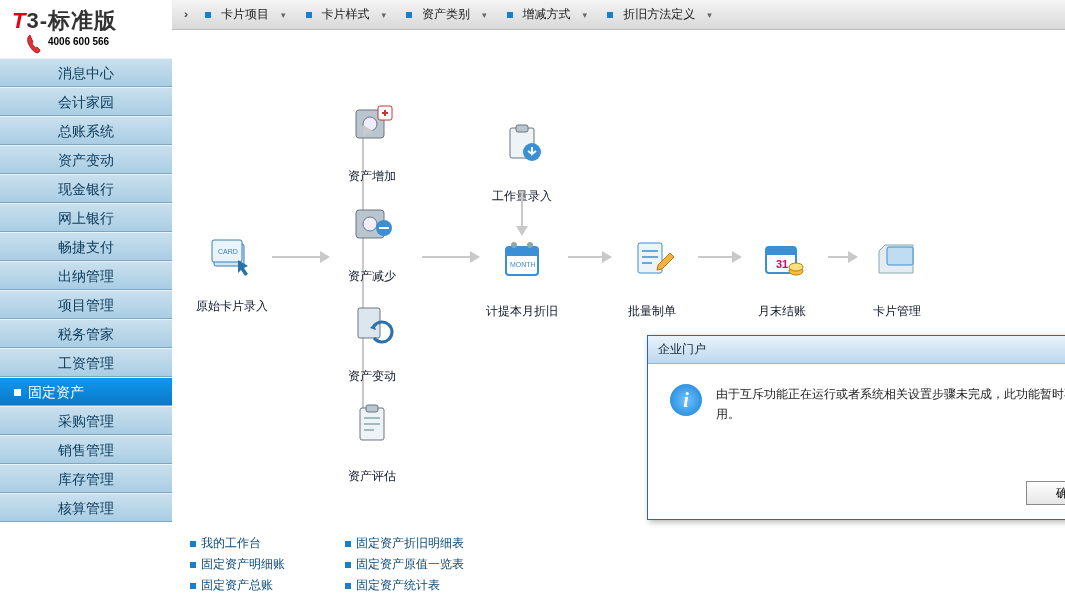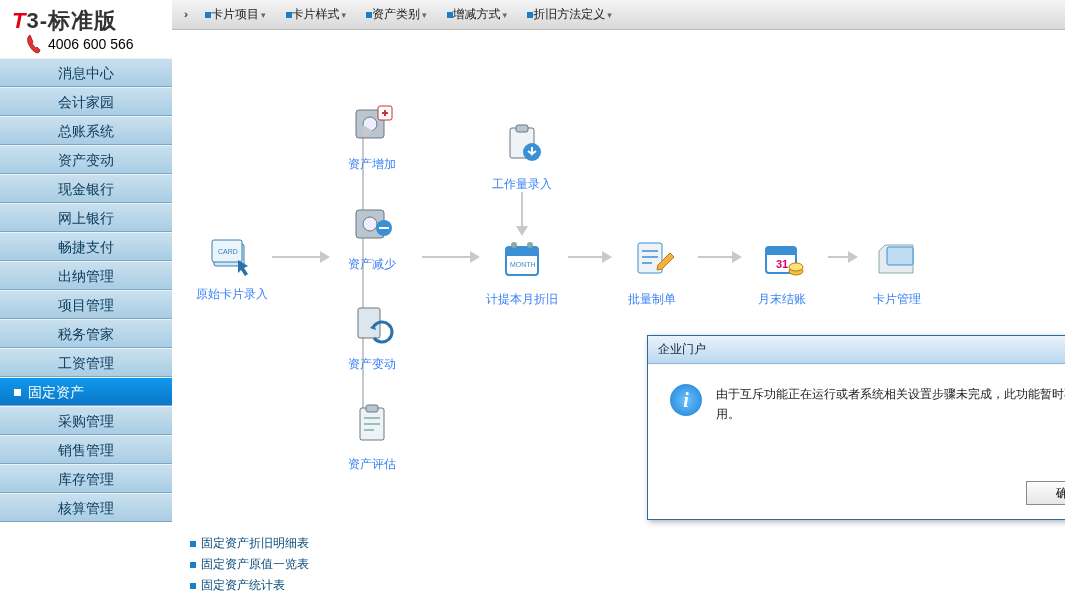--- a/index.html
+++ b/index.html
@@ -5,47 +5,47 @@
 * { margin: 0; padding: 0; box-sizing: border-box; font-family: "Microsoft YaHei", SimSun, Arial, sans-serif; }
 body { width: 1065px; height: 600px; overflow: hidden; background: #fff; }
 
 .app { display: flex; height: 100%; }
 
 
 .leftcol { width: 172px; flex-shrink: 0; position: relative; }
 .brand { height: 50px; padding: 6px 0 0 12px; }
 .brand-title { font-size: 22px; font-weight: bold; color: #333; letter-spacing: 1px; }
 .brand-title .t { color: #e60012; font-style: italic; }
-.phone { font-size: 14px; font-weight: normal; color: #000; padding-left: 36px; position: relative; }
+.phone { font-size: 10px; font-weight: bold; color: #000; padding-left: 36px; position: relative; }
 .phone .phone-icon { position: absolute; left: 14px; top: -2px; }
 .nav { margin-top: 8px; }
 .nav-item {
   height: 29px; line-height: 29px; text-align: center; font-size: 14px; color: #0a3a5a;
   background: linear-gradient(#c9e0ee, #a9cde4); border-top: 1px solid #e8f3fb; border-bottom: 1px solid #7fa6c0;
   cursor: pointer;
 }
 .nav-item.active { background: #0a88d8; background: linear-gradient(#1098ee,#0a78c8); color: #fff; text-align: left; padding-left: 28px; position: relative; }
 .nav-item.active .sq { position: absolute; left: 14px; top: 11px; width: 7px; height: 7px; background: #fff; }
 
 
 .rightarea { flex: 1; display: flex; flex-direction: column; }
 .toolbar {
   height: 30px; display: flex; align-items: center; gap: 4px; padding-left: 6px;
   background: linear-gradient(#f4f4f4,#d9d9d9); border-bottom: 1px solid #bbb; font-size: 12px;
 }
 .tb-toggle { font-size: 10px; color: #555; letter-spacing: -3px; padding: 0 6px; cursor: pointer; }
-.tb-item { display: flex; align-items: center; gap: 0; padding: 0 10px; color: #222; cursor: pointer; }
+.tb-item { display: flex; align-items: center; gap: 10px; padding: 0 10px; color: #222; cursor: pointer; }
 .tb-item .bullet { width: 6px; height: 6px; background: #1a7fc9; }
 .tb-item .chev { font-size: 9px; color: #666; margin-left: 2px; }
 
 .canvas { flex: 1; position: relative; background: #fff; }
 
 
 .flow-node { position: absolute; width: 90px; text-align: center; cursor: pointer; }
-.flow-node .lbl { font-size: 12px; color: #3b82f6; margin-top: 8px; }
+.flow-node .lbl { font-size: 12px; color: #0f172a; margin-top: 20px; }
 .ico { width: 48px; height: 48px; margin: 0 auto; position: relative; }
 .ico svg { width: 48px; height: 48px; }
 
 .arrow { position: absolute; color: #b9b9b9; }
 .arrow.h { height: 2px; background: #c9c9c9; }
 .arrow.h:after { content: ""; position: absolute; right: -8px; top: -5px; border-left: 10px solid #c9c9c9; border-top: 6px solid transparent; border-bottom: 6px solid transparent; }
 .arrow.v { width: 2px; background: #c9c9c9; }
 .arrow.v:after { content: ""; position: absolute; bottom: -8px; left: -5px; border-top: 10px solid #c9c9c9; border-left: 6px solid transparent; border-right: 6px solid transparent; }
 .vline { position: absolute; width: 2px; background: #c9c9c9; }
 
@@ -242,20 +242,34 @@
       <div class="arrow h" style="left:100px; top:226px; width:50px;"></div>
       <div class="arrow h" style="left:250px; top:226px; width:50px;"></div>
       <div class="arrow h" style="left:396px; top:226px; width:36px;"></div>
       <div class="arrow h" style="left:526px; top:226px; width:36px;"></div>
       <div class="arrow h" style="left:656px; top:226px; width:22px;"></div>
       <div class="arrow v" style="left:349px; top:162px; height:36px;"></div>
 
       <div class="arrow h" style="left:192px; top:100px; width:1px; background:transparent;"></div>
 
       <div class="bottom-links">
+        <div class="bl-col" id="blc1">
+            <div class="bl-item">
+              <span class="bullet"></span>
+              <span>我的工作台</span>
+            </div>
+            <div class="bl-item">
+              <span class="bullet"></span>
+              <span>固定资产明细账</span>
+            </div>
+            <div class="bl-item">
+              <span class="bullet"></span>
+              <span>固定资产总账</span>
+            </div>
+          </div>
         <div class="bl-col" id="blc2">
             <div class="bl-item">
               <span class="bullet"></span>
               <span>固定资产折旧明细表</span>
             </div>
             <div class="bl-item">
               <span class="bullet"></span>
               <span>固定资产原值一览表</span>
             </div>
             <div class="bl-item">

